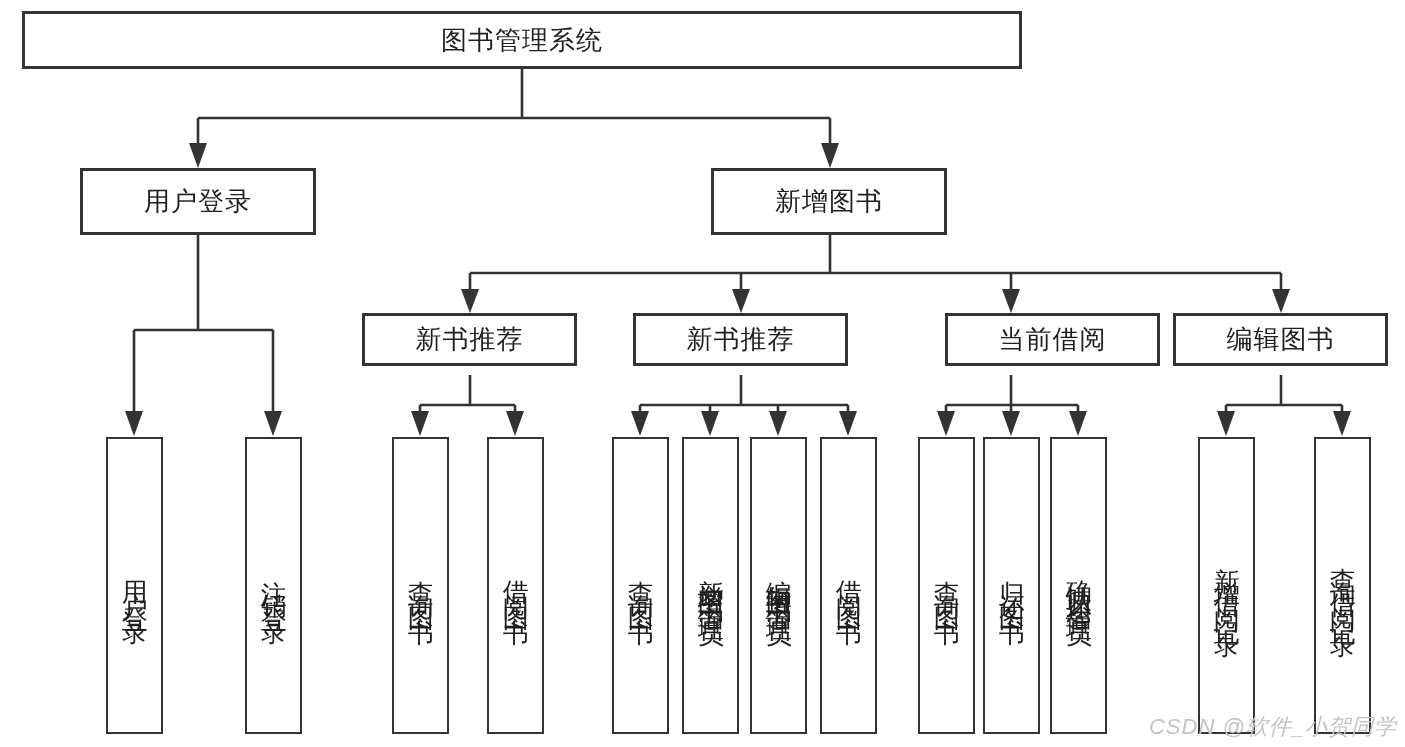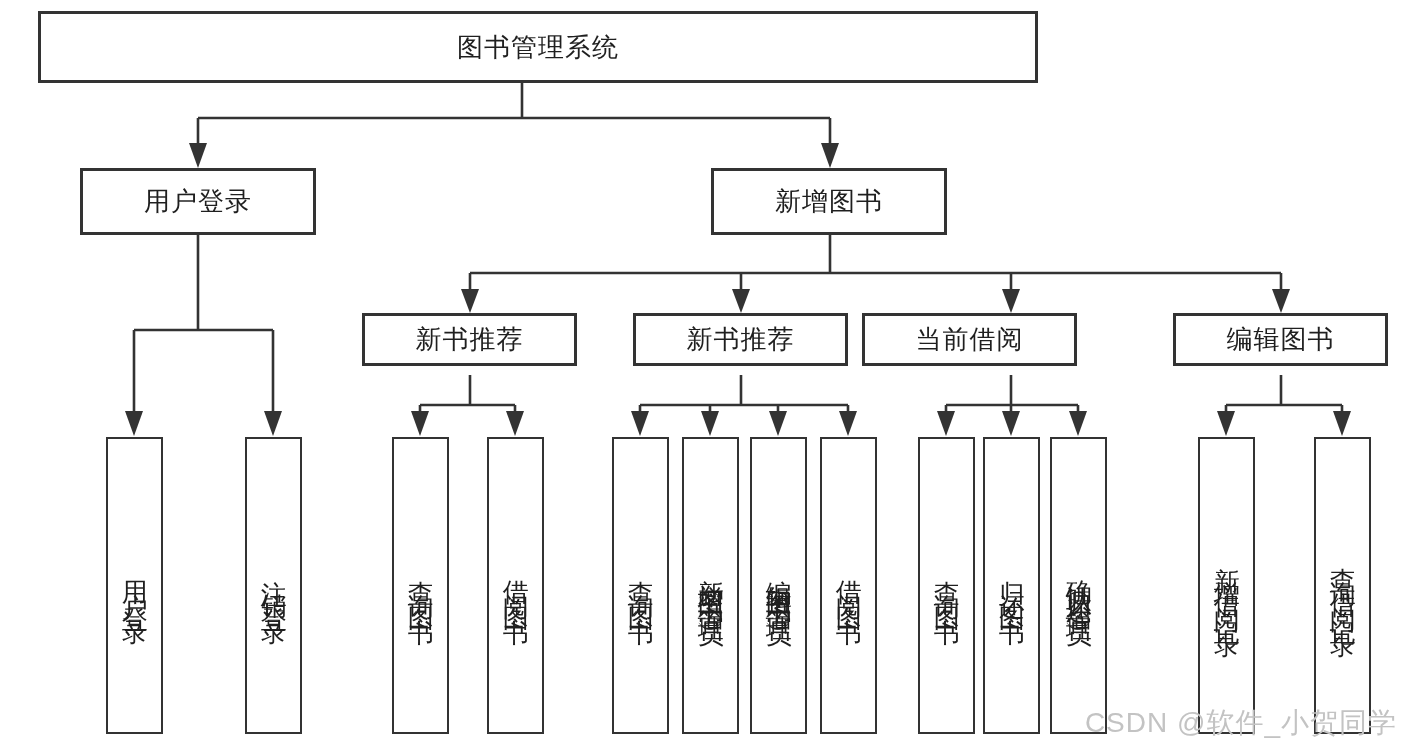--- a/index.html
+++ b/index.html
@@ -26,40 +26,41 @@
     border: 3px solid #333333;
     background: #ffffff;
     display: flex;
     align-items: center;
     justify-content: center;
     color: #1f1f1f;
     font-size: 26px;
     letter-spacing: 1px;
     white-space: nowrap;
   }
-  .root  { left: 38px;  top: 11px;  width: 1000px; height: 72px; font-family: Liberation Serif, serif; }
+  .root  { left: 22px;  top: 11px;  width: 1000px; height: 58px; font-family: Liberation Serif, serif; }
   .l2    { top: 168px; width: 236px; height: 67px; }
   .l3    { top: 313px; width: 215px; height: 53px; }
   .leaf  { top: 437px; width: 57px;  height: 297px; border-width: 2.5px; }
   .leaf .vtext {
     writing-mode: vertical-rl;
     text-orientation: mixed;
     letter-spacing: 13px;
     line-height: 1.05;
     white-space: nowrap;
   }
   .leaf.tight .vtext { letter-spacing: 6px; }
   .watermark {
     position: absolute;
     right: 8px;
     bottom: 5px;
     color: #c3c3c3;
-    font-size: 28px;
+    font-size: 22px;
     letter-spacing: 1px;
     z-index: 5;
+    font-style: italic;
   }
 </style>
 </head>
 <body>
 
 <div class="canvas">
 
   <svg class="connectors" viewBox="0 0 1405 747">
     <g stroke="#333333" stroke-width="2.6" fill="none">
       <path d="M522 69 V118 M198 118 H830 M198 118 V145 M830 118 V145
@@ -104,21 +105,21 @@
   <div class="node l2" style="left:711px;">
     <span>新增图书</span>
   </div>
 
   <div class="node l3" style="left:362px;">
     <span>新书推荐</span>
   </div>
   <div class="node l3" style="left:633px;">
     <span>新书推荐</span>
   </div>
-  <div class="node l3" style="left:862px;text-align:center;">
+  <div class="node l3" style="left:945px;text-align:center;">
     <span>当前借阅</span>
   </div>
   <div class="node l3" style="left:1173px;">
     <span>编辑图书</span>
   </div>
 
   <div class="node leaf" style="left:106px;">
     <span class="vtext">用户登录</span>
   </div>
   <div class="node leaf" style="left:245px;">

